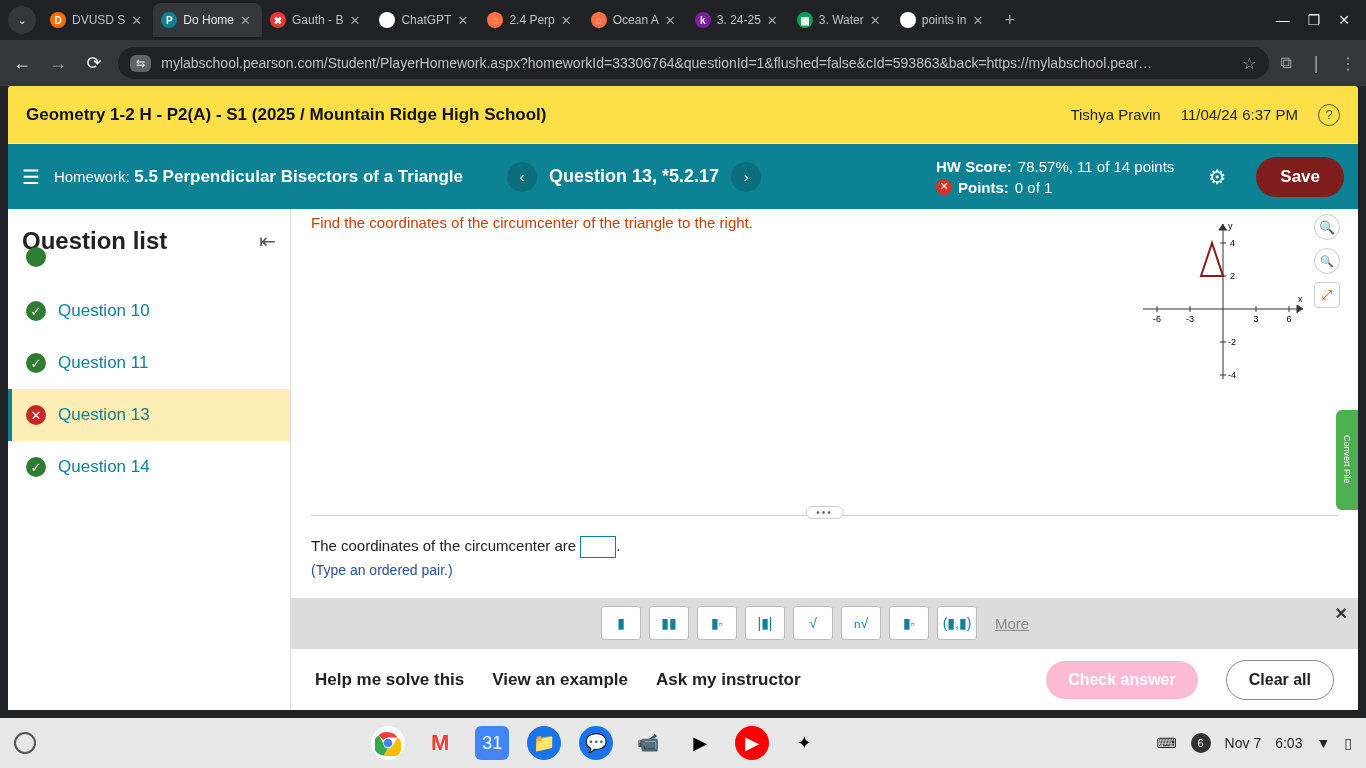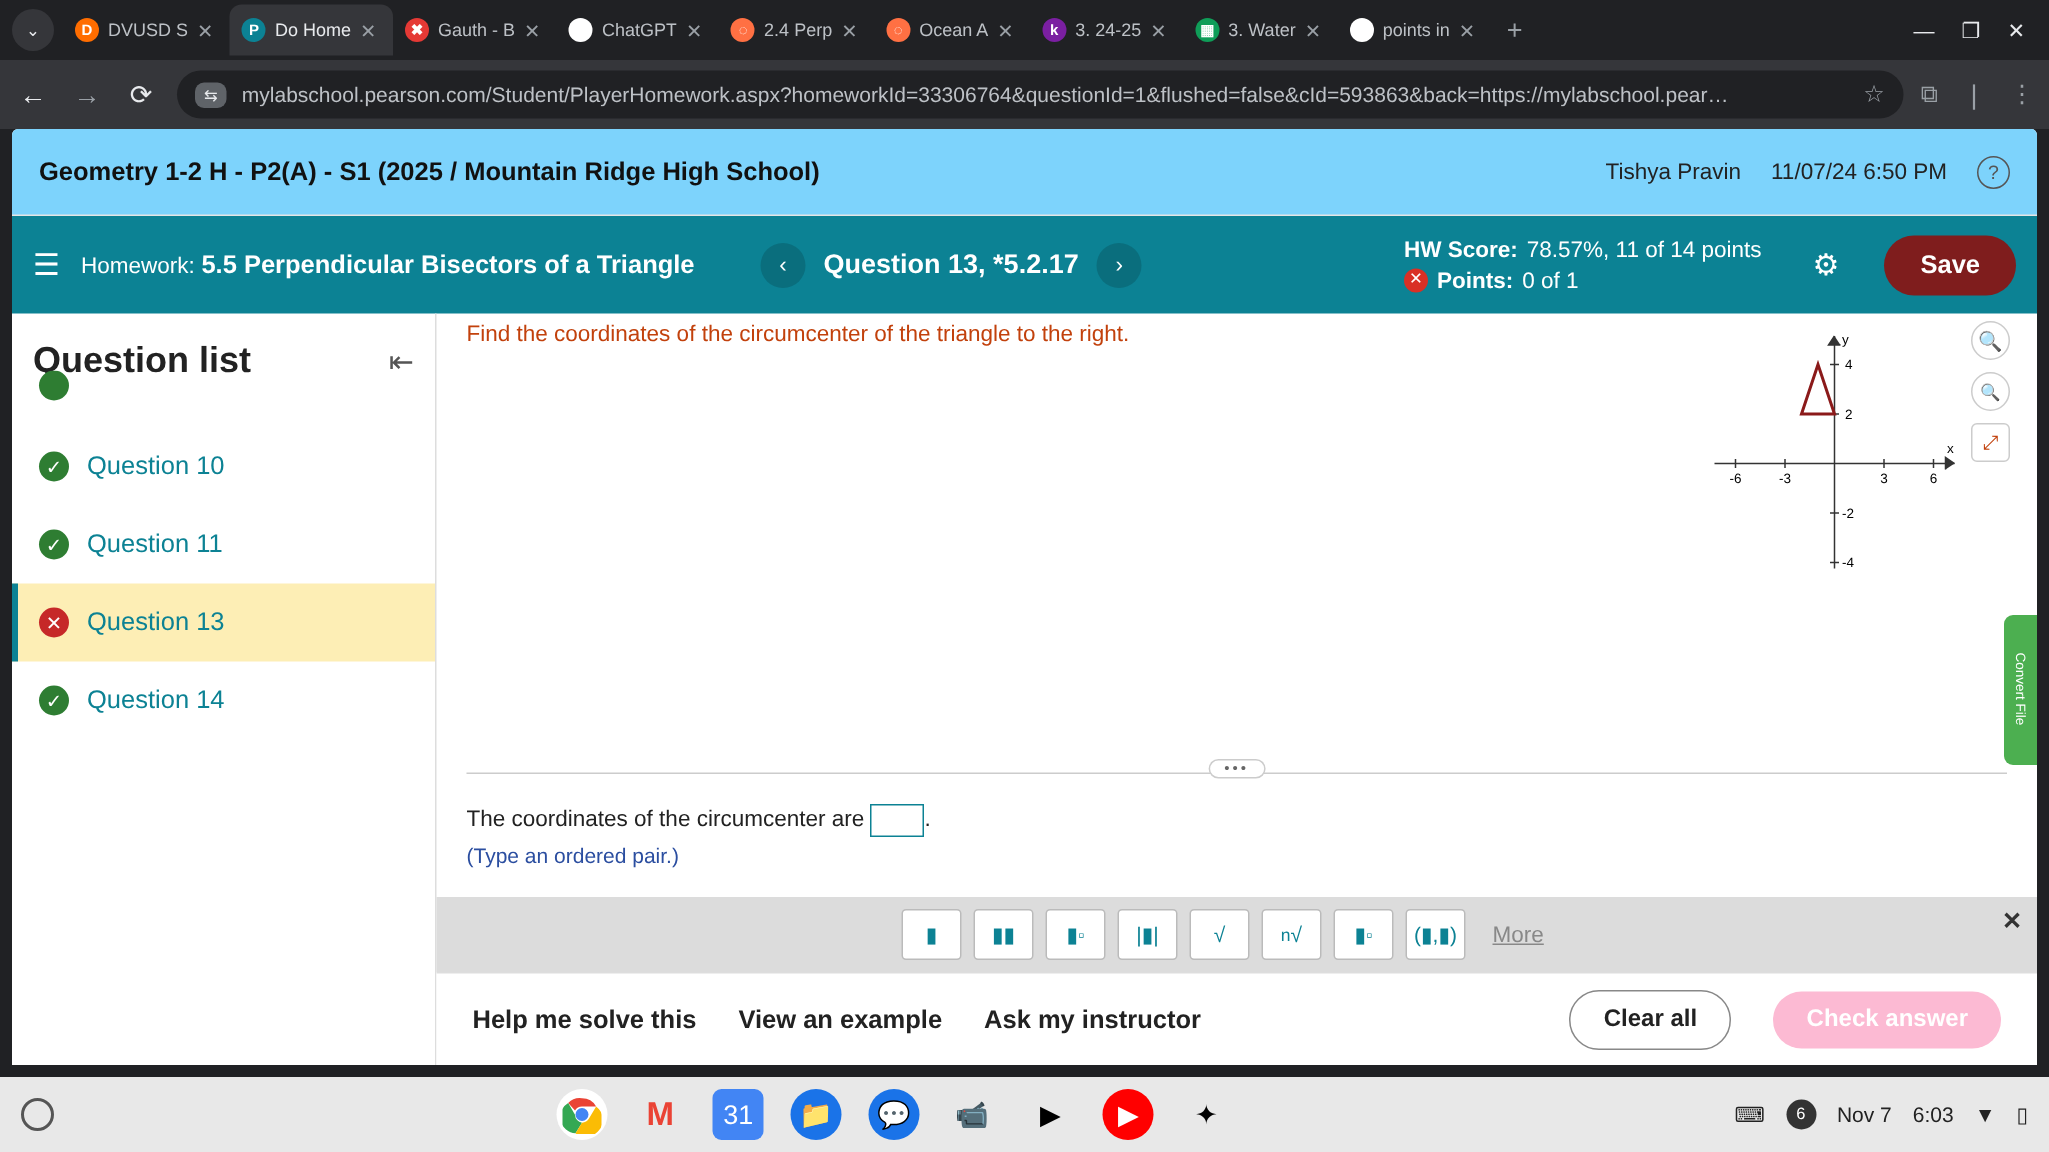--- a/index.html
+++ b/index.html
@@ -20,21 +20,21 @@
 .nav-bar { height:46px; background:#35363a; display:flex; align-items:center; padding:0 10px; gap:12px; }
 .nav-btn { color:#9aa0a6; font-size:18px; cursor:pointer; width:24px; text-align:center; }
 .nav-btn.enabled { color:#e8eaed; }
 .omnibox { flex:1; height:32px; background:#202124; border-radius:16px; display:flex; align-items:center; padding:0 12px; gap:10px; color:#9aa0a6; font-size:14px; }
 .omnibox .site-chip { background:#5f6368; color:#e8eaed; border-radius:6px; padding:2px 6px; font-size:11px; }
 .omnibox .url { flex:1; white-space:nowrap; overflow:hidden; text-overflow:ellipsis; color:#bdc1c6; }
 .omni-icon{color:#9aa0a6;font-size:16px;cursor:pointer;}
 
 
 .page { position:absolute; top:86px; left:8px; right:8px; bottom:58px; background:#fff; display:flex; flex-direction:column; border-radius:4px 4px 0 0; overflow:hidden;}
-.course-bar { height:58px; display:flex; align-items:center; padding:0 18px; justify-content:space-between; background:#7dd3fc; border-bottom:1px solid #e5e5e5;}
+.course-bar { height:58px; display:flex; align-items:center; padding:0 18px; justify-content:space-between; background:#fde047; border-bottom:1px solid #e5e5e5;}
 .course-title { font-weight:bold; font-size:17px; color:#111; }
 .course-right { display:flex; align-items:center; gap:20px; font-size:15px; color:#222; }
 .help-circle { width:22px;height:22px;border:1.5px solid #555;border-radius:50%;display:flex;align-items:center;justify-content:center;font-size:13px;color:#555;cursor:pointer;}
 
 .teal-bar { background:#0c8294; color:#fff; height:65px; display:flex; align-items:center; padding:0 14px; gap:14px;}
 .hamburger { font-size:20px; cursor:pointer; }
 .hw-title { flex:0 0 auto; max-width:430px; }
 .hw-title .label { font-size:15px; }
 .hw-title .name { font-weight:bold; font-size:17px; }
 .q-nav { display:flex; align-items:center; gap:12px; margin-left:30px;}
@@ -170,21 +170,21 @@
   <span class="omni-icon">⧉</span>
   <span class="nav-btn" style="color:#9aa0a6">|</span>
   <span class="omni-icon">⋮</span>
 </div>
 
 <div class="page">
   <div class="course-bar">
     <div class="course-title">Geometry 1-2 H - P2(A) - S1 (2025 / Mountain Ridge High School)</div>
     <div class="course-right">
       <span>Tishya Pravin</span>
-      <span>11/07/24 6:50 PM</span>
+      <span>11/04/24 6:37 PM</span>
       <span class="help-circle">?</span>
     </div>
   </div>
 
   <div class="teal-bar">
     <span class="hamburger">☰</span>
     <div class="hw-title">
       <span class="label">Homework:</span>
       <span class="name">5.5 Perpendicular Bisectors of a Triangle</span>
     </div>
@@ -298,22 +298,22 @@
         <div class="pal-btn">▮<sub>▫</sub></div>
         <div class="pal-btn">(▮,▮)</div>
         <span class="more">More</span>
         <span class="close-x">✕</span>
       </div>
       <div class="action-bar">
         <span class="action-link">Help me solve this</span>
         <span class="action-link">View an example</span>
         <span class="action-link">Ask my instructor</span>
         <div class="spacer"></div>
+        <div class="pill-btn check">Check answer</div>
         <div class="pill-btn clear">Clear all</div>
-        <div class="pill-btn check">Check answer</div>
       </div>
       <div class="side-tab">Convert File</div>
     </div>
   </div>
 </div>
 
 <div class="taskbar">
   <div class="start"></div>
   <div class="apps">
     <div class="app" style="background:#fff">

